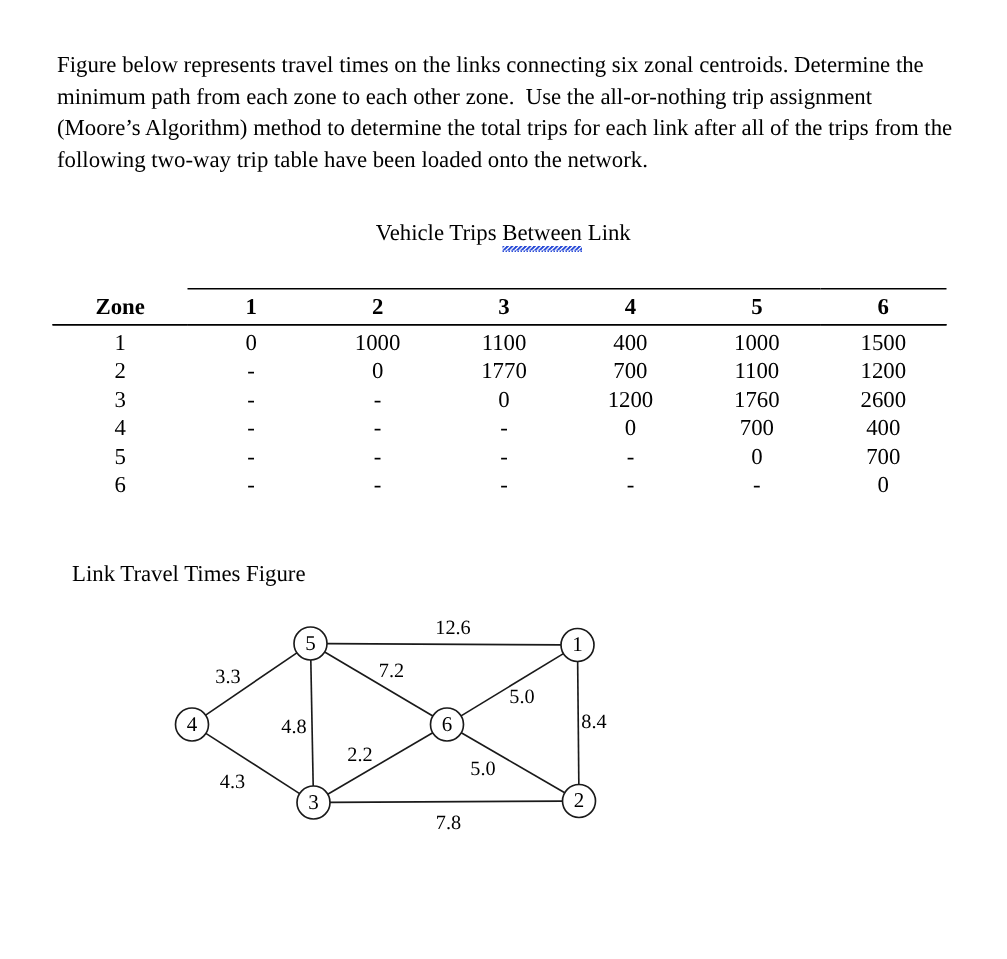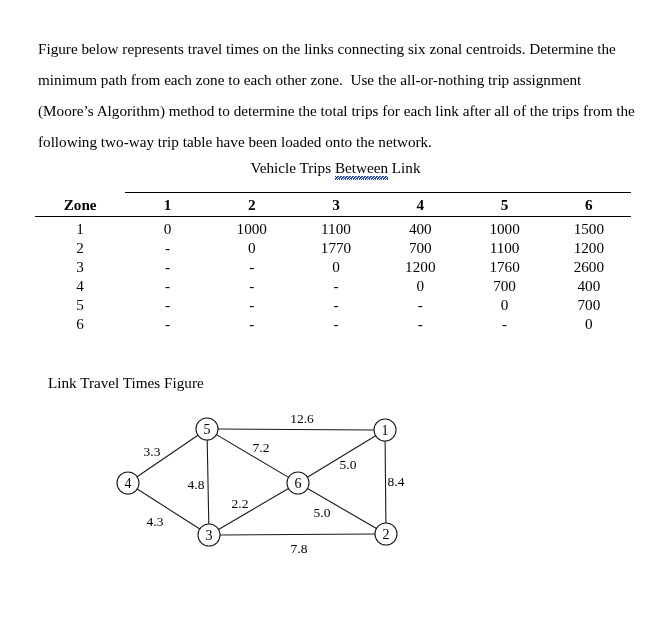--- a/index.html
+++ b/index.html
@@ -16,41 +16,40 @@
     overflow: hidden;
   }
 
   
   #intro {
     position: absolute;
     left: 38px;
     top: 33px;
     width: 600px;
     font-size: 15.2px;
-    line-height: 31px;
+    line-height: 21px;
     text-align: left;
     white-space: pre-wrap;
   }
 
   
   #table-title {
     position: absolute;
     left: 0;
     top: 147px;
     width: 671px;
     text-align: center;
     font-size: 15.2px;
   }
   #table-title .title-inner {
     display: inline-block;
   }
   .misspelled {
     position: relative;
     display: inline-block;
-    margin-top: 12px;
   }
   .misspelled::after {
     content: "";
     position: absolute;
     left: 0;
     right: 0;
     bottom: -2px;
     height: 3px;
     background-image:
       repeating-linear-gradient(135deg,

